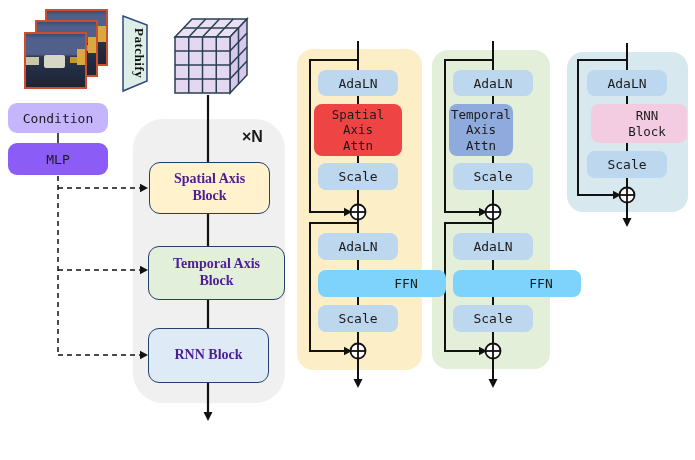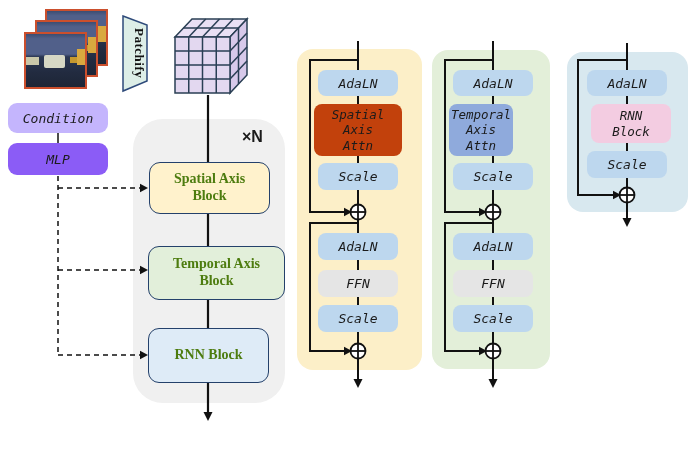--- a/index.html
+++ b/index.html
@@ -1,31 +1,31 @@
 <!DOCTYPE html>
 <html><head>
 <meta charset="utf-8">
 <style>
   html,body{margin:0;padding:0;background:#ffffff;}
   #canvas{position:relative;width:695px;height:460px;background:#ffffff;overflow:hidden;
           font-family:"DejaVu Sans Mono",monospace;}
   .panel{position:absolute;z-index:1;}
   .svglayer{position:absolute;left:0;top:0;z-index:2;pointer-events:none;}
   .box{position:absolute;z-index:3;display:flex;align-items:center;justify-content:center;
-       border-radius:8px;color:#1b1b1b;font-size:13px;text-align:center;font-style:italic;}
+       border-radius:8px;color:#1b1b1b;font-size:13px;text-align:center;}
   .pre{white-space:pre-line;line-height:1.22;font-size:12.5px;}
   .lb{background:#BDD7EE;}
-  .peach{background:#c2410c;}
+  .peach{background:#ef4444;}
   .peri{background:#8FAADC;}
   .pink{background:#F3CCE1;}
-  .sage{background:#e5e5e5;}
+  .sage{background:#7dd3fc;padding-left:48px;}
   .serifblock{position:absolute;z-index:3;display:flex;align-items:center;justify-content:center;
        border:1.6px solid #24416B;border-radius:11px;
        font-family:"Liberation Serif",serif;font-weight:bold;font-size:14px;line-height:1.2;
-       color:#4d7c0f;text-align:center;padding:2px 6px;box-sizing:border-box;}
+       color:#4c1d95;text-align:center;padding:2px 6px;box-sizing:border-box;}
   .repeat{position:absolute;z-index:3;font-family:"Liberation Sans",sans-serif;
        font-weight:bold;font-size:16px;color:#1a1a1a;}
   .patchtext{position:absolute;z-index:3;writing-mode:vertical-rl;text-align:center;
        font-family:"Liberation Serif",serif;font-weight:bold;font-size:13px;color:#111;
        letter-spacing:0.5px;}
   
   .frame{position:absolute;width:63px;height:57px;border:2.2px solid #CB4F2D;
          box-sizing:border-box;overflow:hidden;
          background:linear-gradient(180deg,#3d4d72 0%,#51608a 9%,#51608a 38%,#2b3752 43%,#222b40 72%,#1d2536 100%);}
   .frame .car{position:absolute;left:30%;top:40%;width:36%;height:24%;background:#d6d7c4;
@@ -193,17 +193,17 @@
   <div class="box lb" style="left:453px;top:70px;width:80px;height:26px;">AdaLN</div>
   <div class="box peri pre" style="left:449px;top:104px;width:64px;height:52px;">Temporal
 Axis
 Attn</div>
   <div class="box lb" style="left:453px;top:163px;width:80px;height:27px;">Scale</div>
   <div class="box lb" style="left:453px;top:233px;width:80px;height:27px;">AdaLN</div>
   <div class="box sage" style="left:453px;top:270px;width:80px;height:27px;">FFN</div>
   <div class="box lb" style="left:453px;top:305px;width:80px;height:27px;">Scale</div>
 
   <div class="box lb" style="left:587px;top:70px;width:80px;height:26px;">AdaLN</div>
-  <div class="box pink pre" style="left:591px;top:104px;width:80px;height:39px;">RNN
+  <div class="box pink pre" style="left:591px;top:104px;width:80px;height:39px;padding-left:16px;">RNN
 Block</div>
   <div class="box lb" style="left:587px;top:151px;width:80px;height:27px;">Scale</div>
 
 </div>
 
 </body></html>

